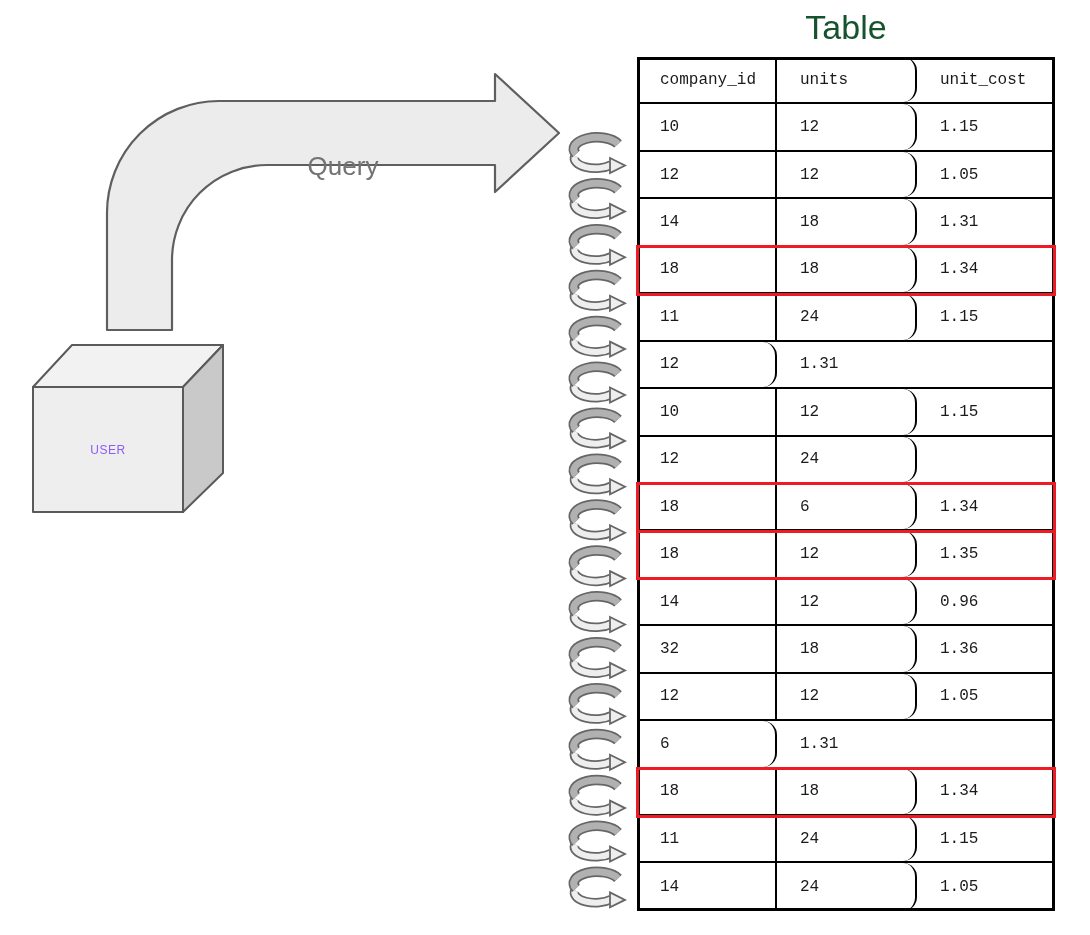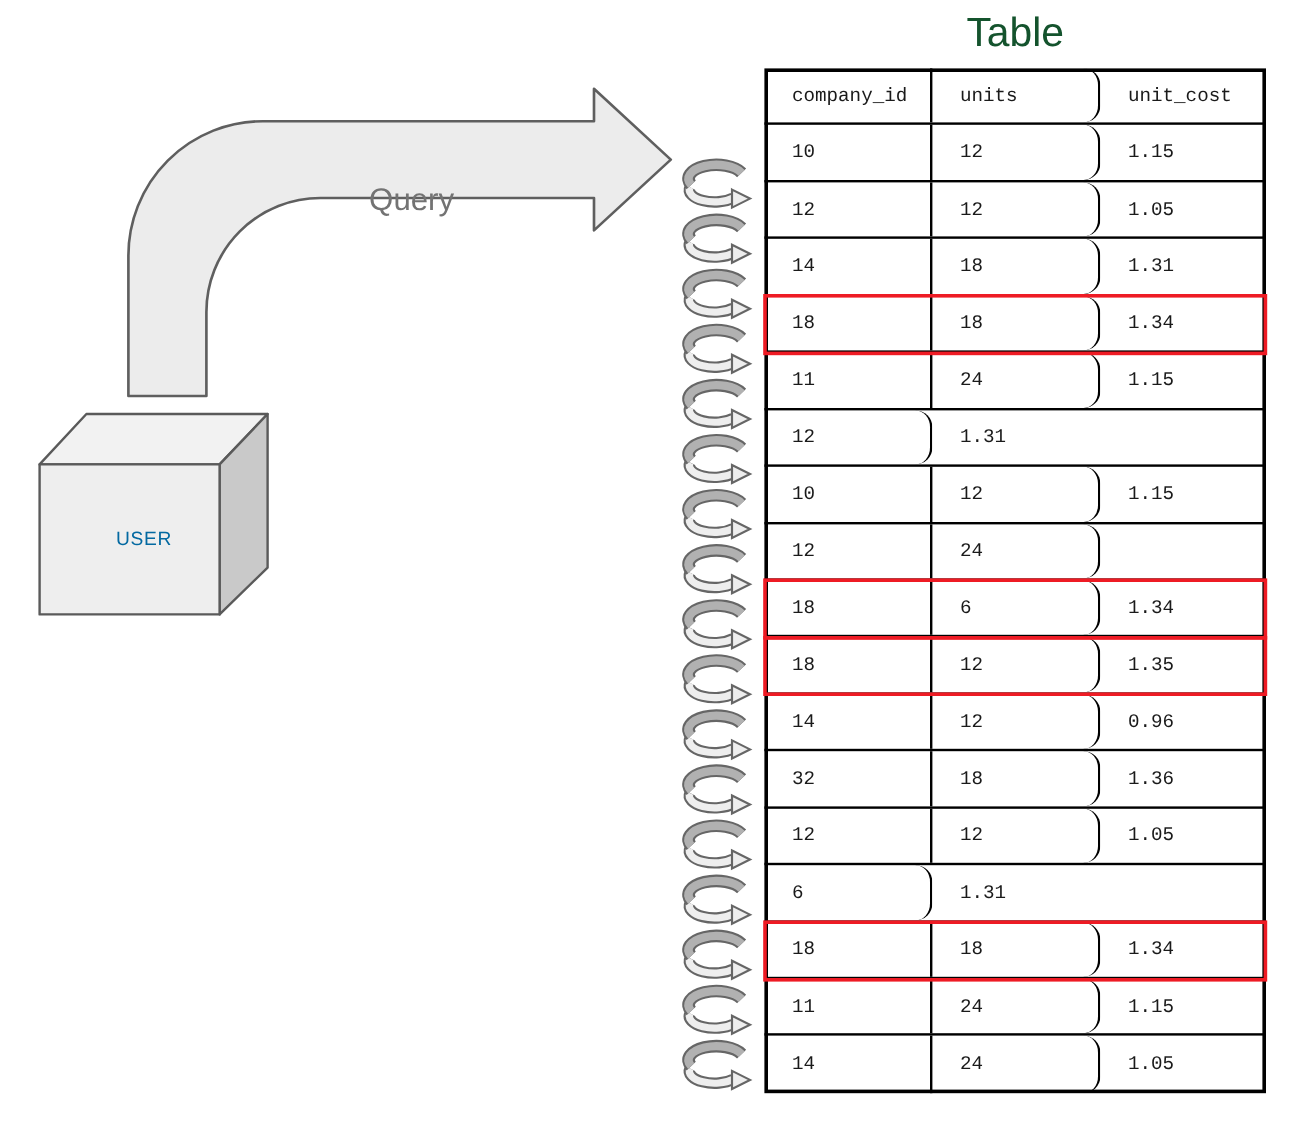--- a/index.html
+++ b/index.html
@@ -2,22 +2,22 @@
 <html><head>
 <meta charset="utf-8">
 <style>
   html,body{margin:0;padding:0;background:#fff;}
   .canvas{position:relative;width:1090px;height:935px;background:#fff;overflow:hidden;
           font-family:"Liberation Sans",sans-serif;}
   .abs{position:absolute;}
   #diagram-svg{position:absolute;left:0;top:0;width:1090px;height:935px;}
   .table-title{left:637px;top:8px;width:418px;text-align:center;font-size:34px;color:#14532d;}
   .query-label{left:278px;top:119px;width:130px;text-align:center;font-size:26px;color:#737373;margin-top:32px;}
-  .user-label{left:45px;top:387px;width:150px;height:125px;display:flex;align-items:center;
-              justify-content:center;font-size:16px;letter-spacing:.5px;color:#0369a1;}
+  .user-label{left:33px;top:387px;width:150px;height:125px;display:flex;align-items:center;
+              justify-content:center;font-size:12px;letter-spacing:.5px;color:#8b5cf6;}
   .data-table{left:637px;top:57px;width:418px;height:854px;background:#fff;}
   .table-frame{position:absolute;left:0;top:0;right:0;bottom:0;border:3px solid #000;
                box-sizing:border-box;pointer-events:none;z-index:2;}
   .t-row{display:flex;height:47.444px;box-sizing:border-box;border-bottom:2px solid #000;}
   .t-row:last-child{border-bottom:none;}
   .t-cell{box-sizing:border-box;border-right:2px solid #000;display:flex;align-items:center;
           padding-left:23px;font-family:"Liberation Mono",monospace;font-size:16px;color:#1a1a1a;}
   .t-cell.c0{width:140px;}
   .t-cell.c1{width:140px;border-radius:14px;}
   .t-cell.c2{flex:1;border-right:none;text-align:right;}

